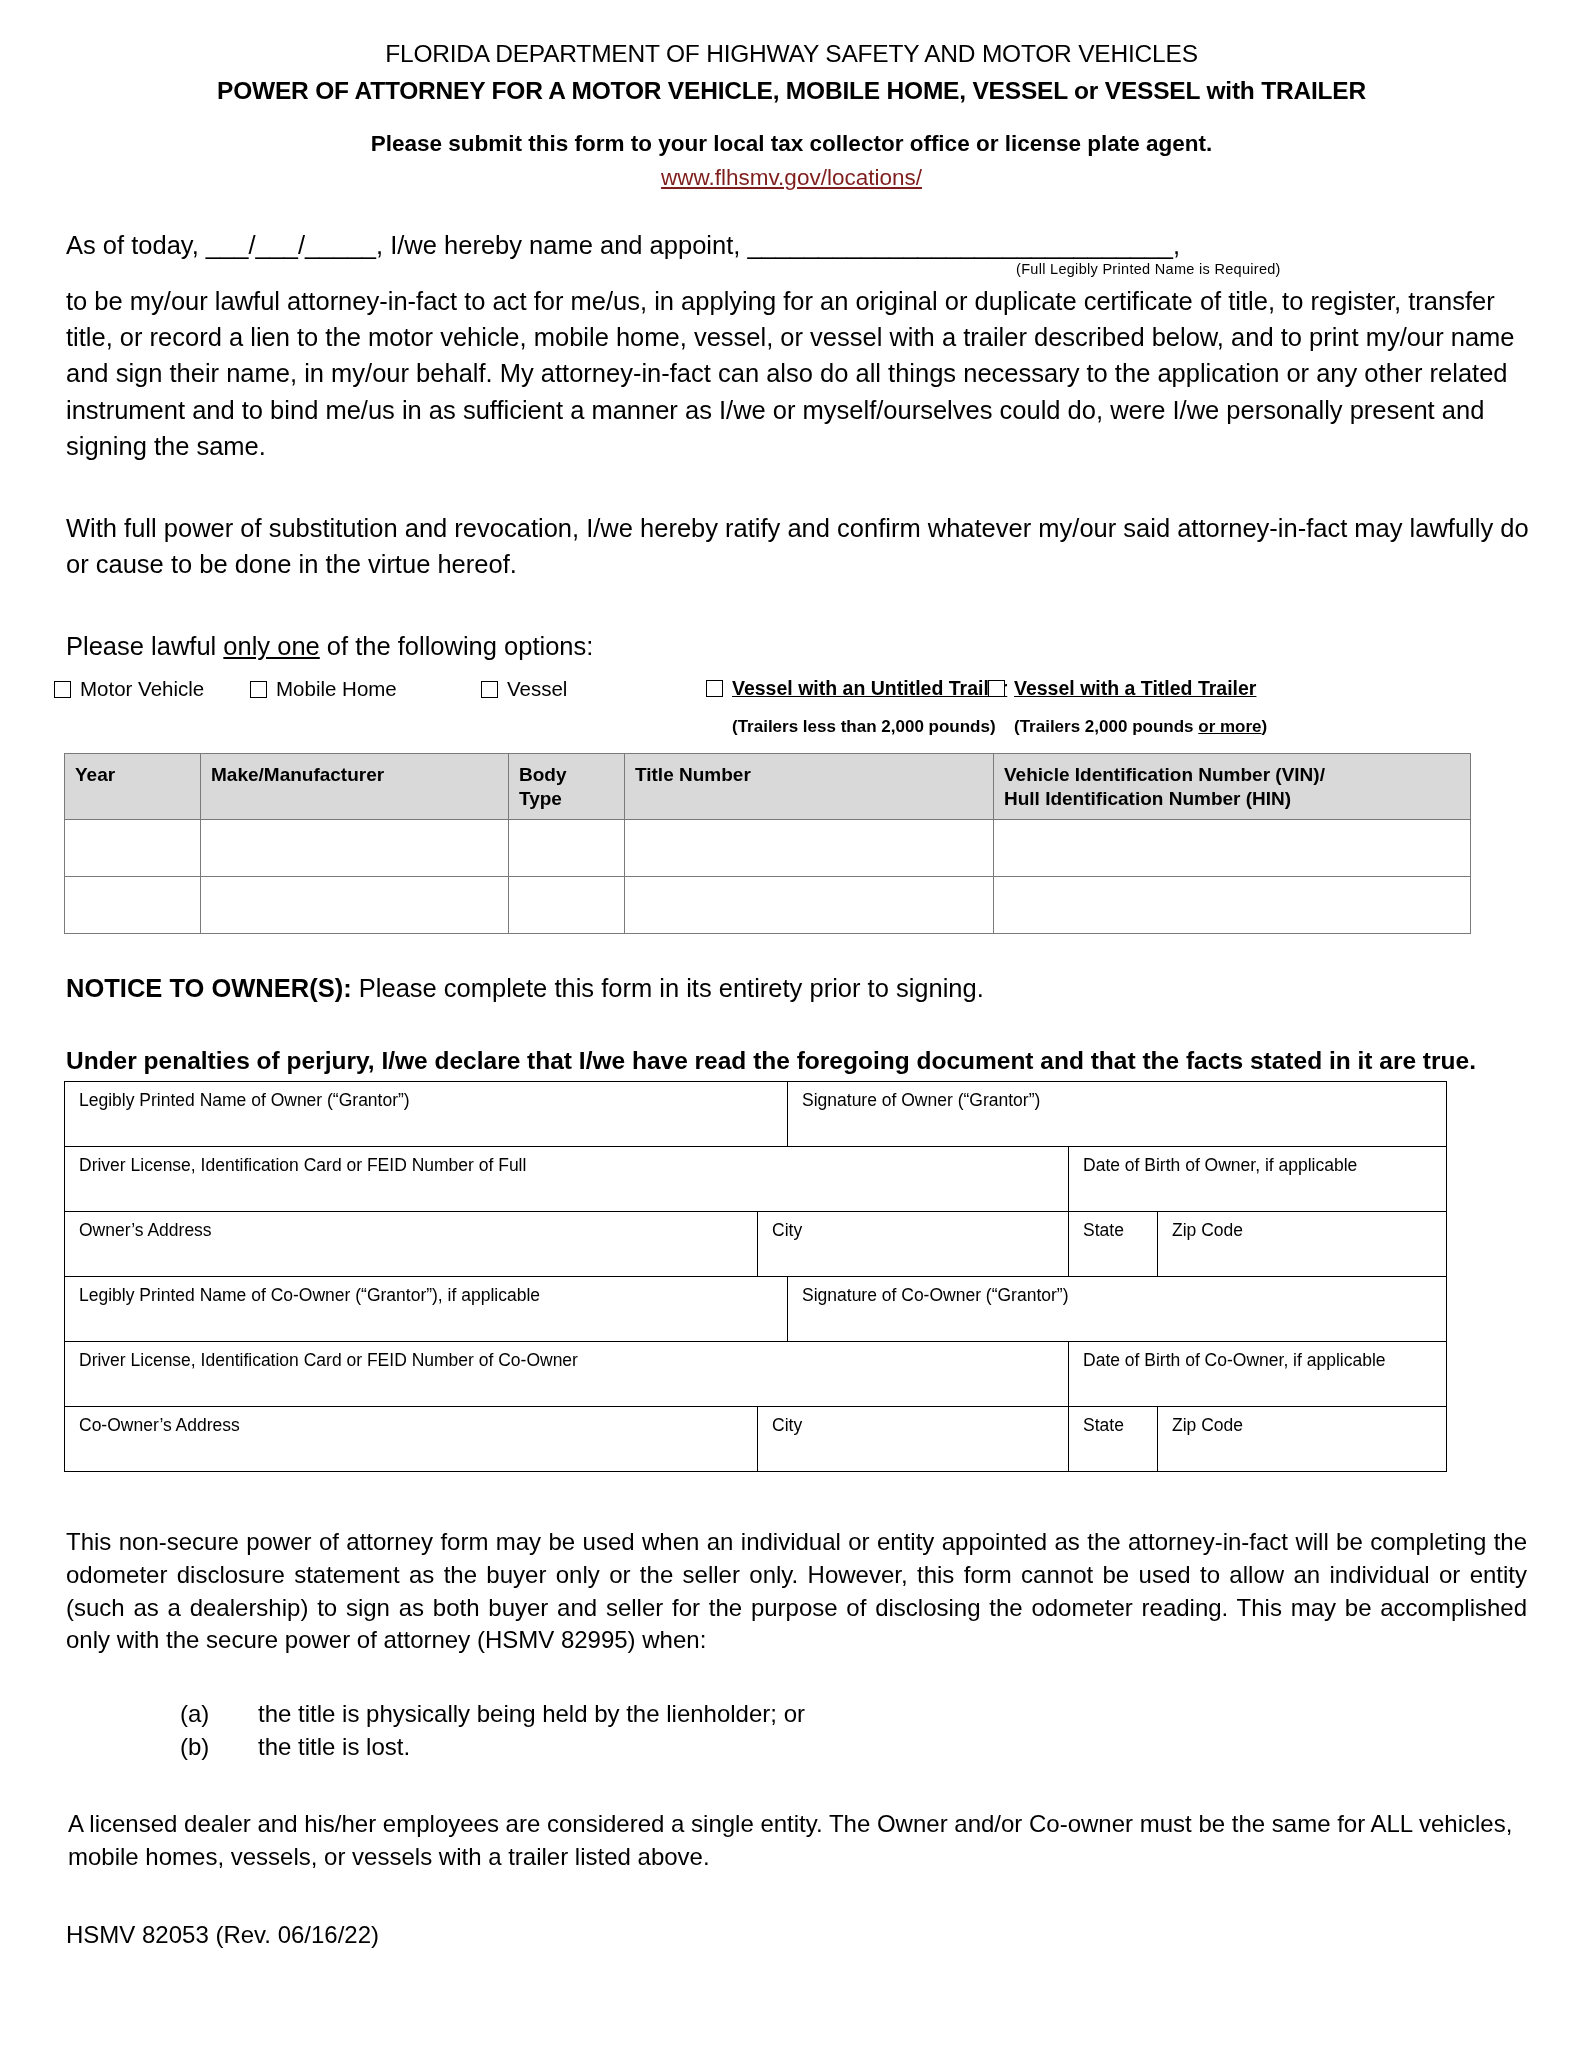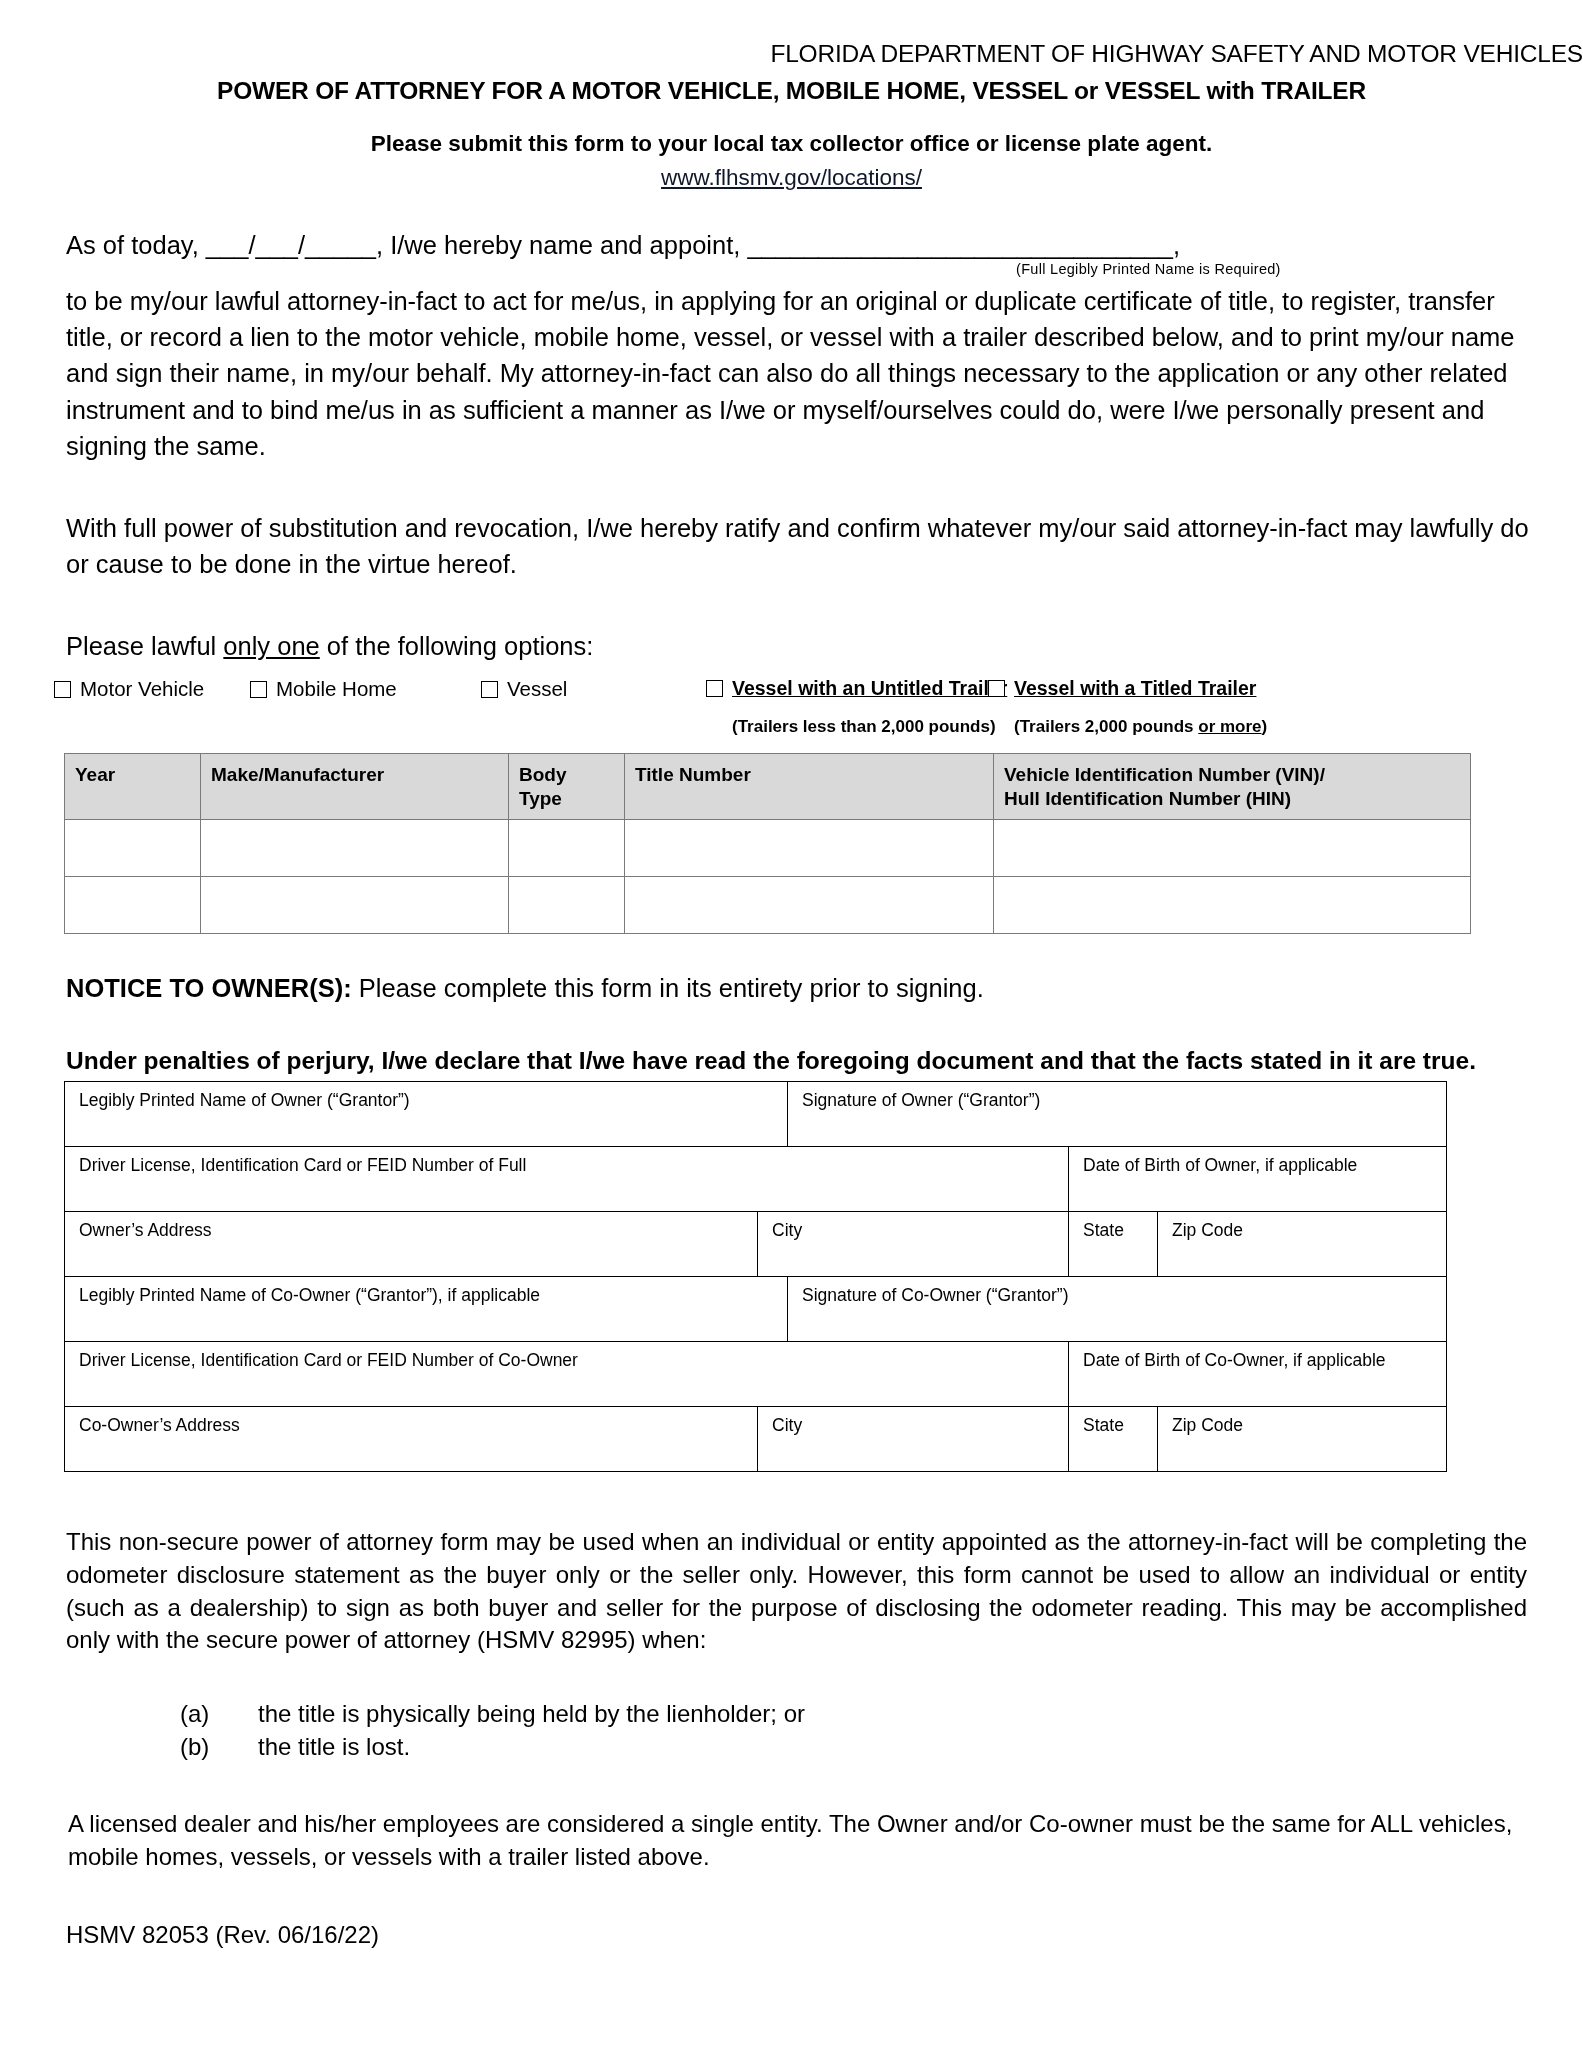--- a/index.html
+++ b/index.html
@@ -18,21 +18,21 @@
   .page {
     position: relative;
     width: 1583px;
     height: 2048px;
     box-sizing: border-box;
     padding: 0;
   }
 
   
   .hdr-line1 {
-    text-align: right;
+    text-align: center;
     font-size: 24.5px;
     letter-spacing: -0.2px;
     margin-top: 40px;
     font-family: "Liberation Sans", sans-serif;
   }
   .hdr-line2 {
     text-align: center;
     font-size: 24.5px;
     font-weight: bold;
     margin-top: 9px;
@@ -43,21 +43,21 @@
     font-size: 22.5px;
     font-weight: bold;
     margin-top: 26px;
   }
   .hdr-link-wrap {
     text-align: center;
     margin-top: 8px;
   }
   .hdr-link {
     font-size: 22.5px;
-    color: #0f172a;
+    color: #7f1d1d;
     text-decoration: underline;
   }
 
   
   .body-wrap {
     margin: 0 54px 0 66px;
   }
   .para {
     font-size: 25.5px;
     line-height: 1.42;

